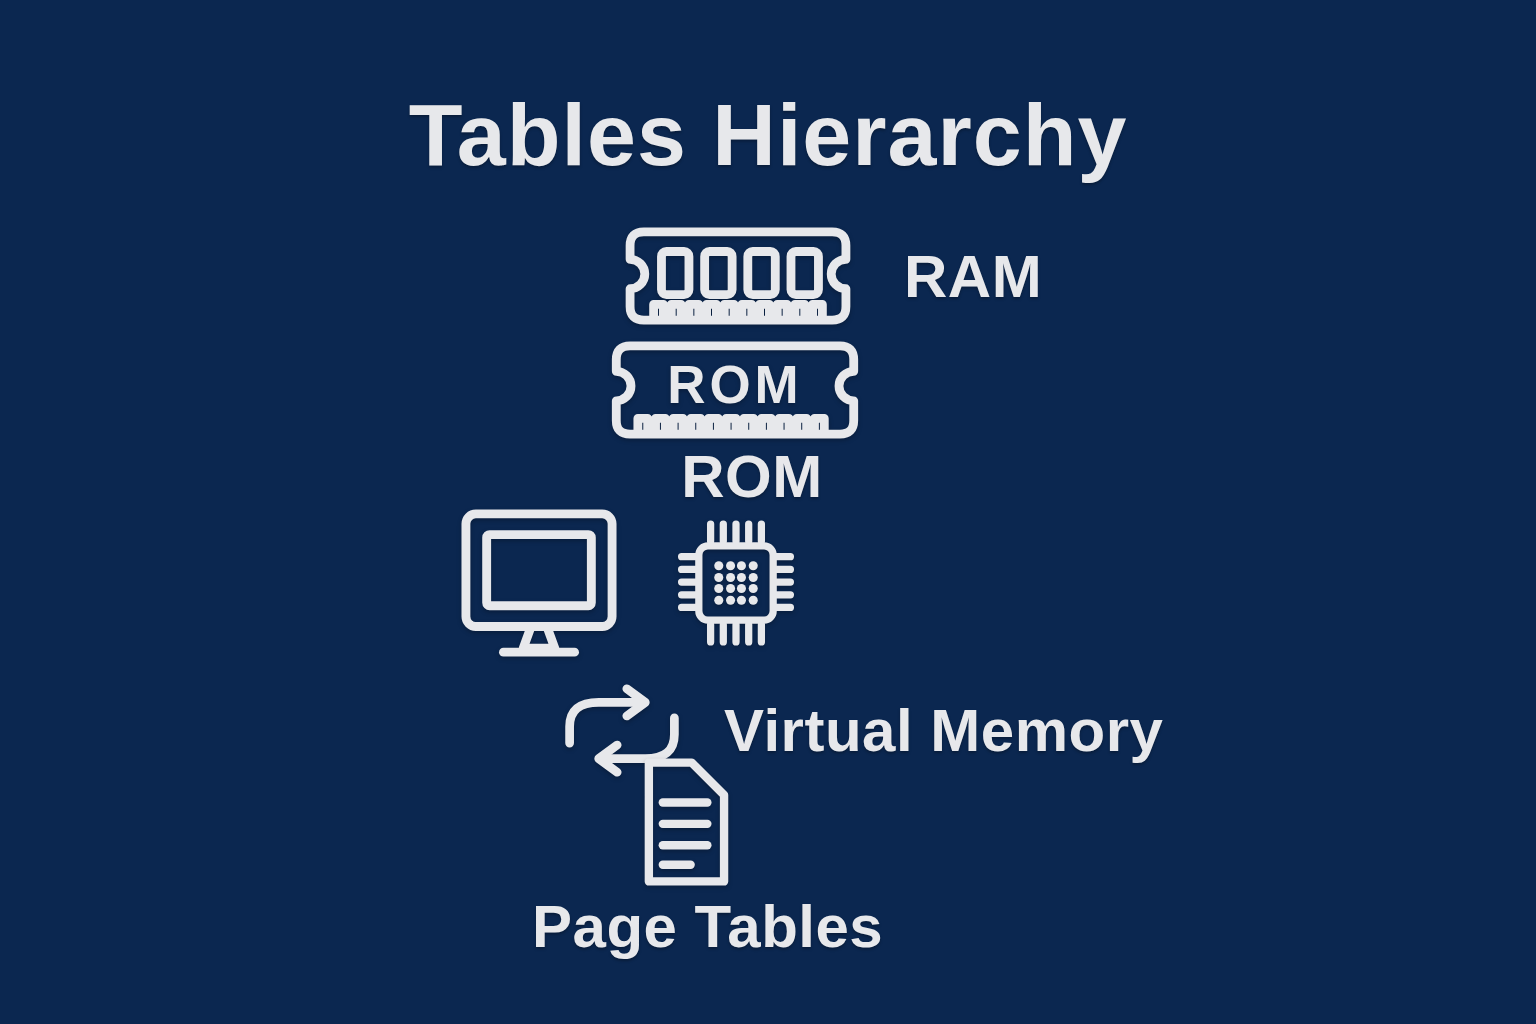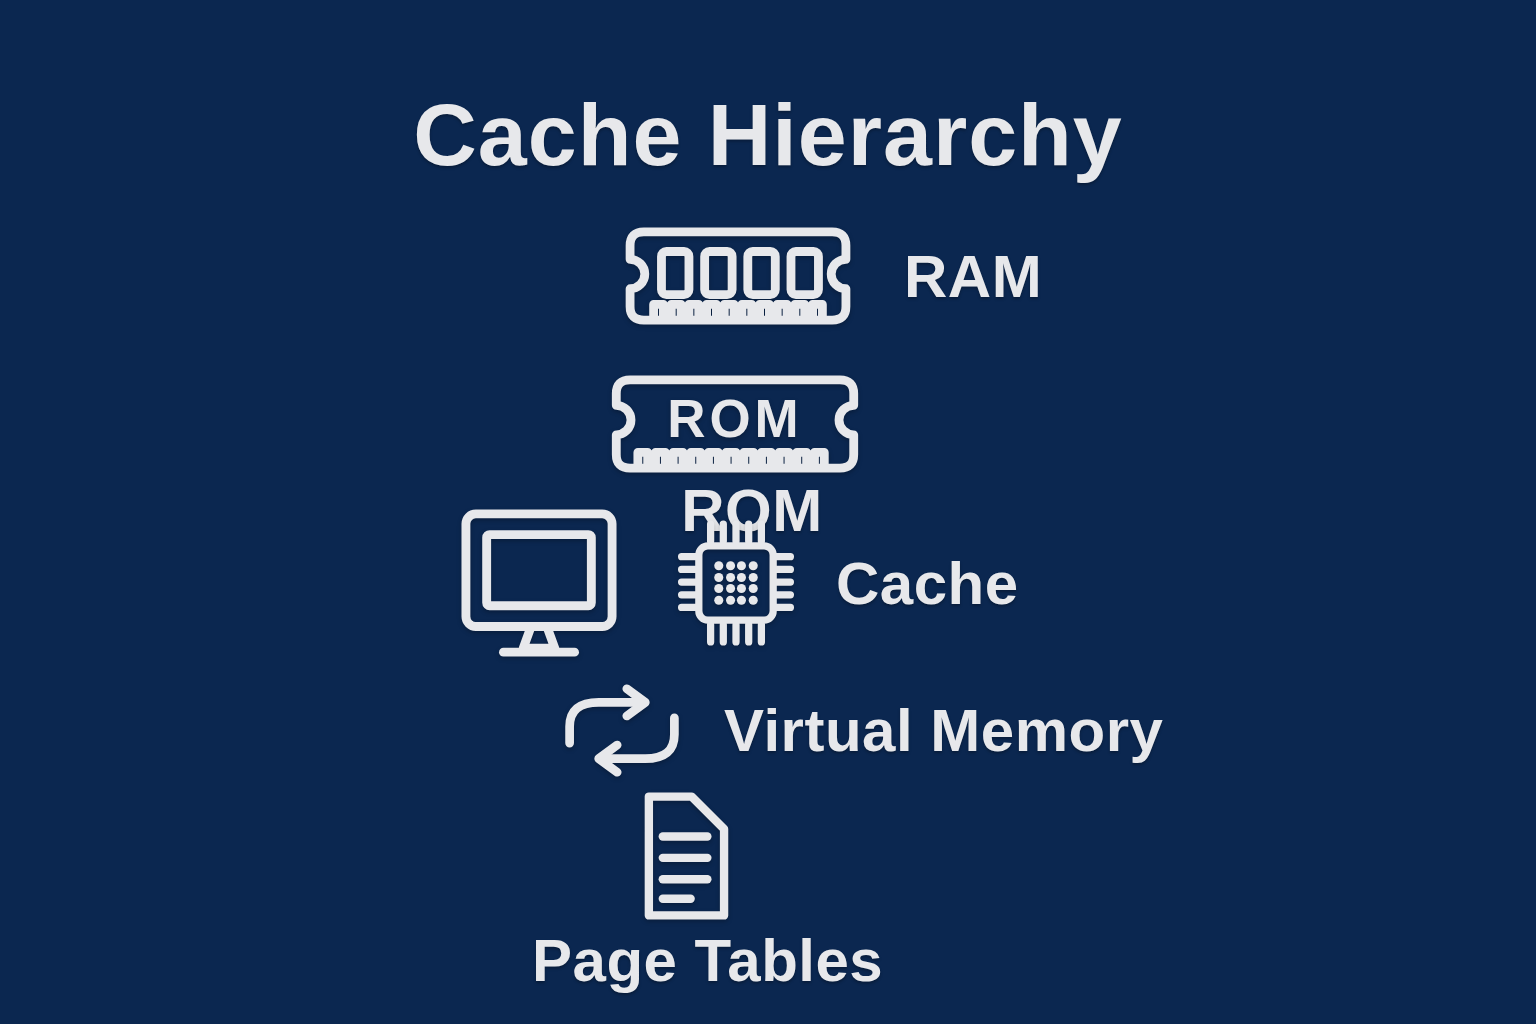--- a/index.html
+++ b/index.html
@@ -11,21 +11,21 @@
     color:var(--fg);
     overflow:hidden;
   }
   .stage { position:relative; width:1536px; height:1024px; background:var(--bg); }
   .title {
     position:absolute; top:84px; left:0; width:100%;
     text-align:center; font-size:88px; font-weight:700;
     letter-spacing:1px; color:var(--fg);
     text-shadow:0 2px 3px rgba(0,0,0,.28);
   }
-  .row { position:absolute; display:flex; align-items:center; }
+  .row { position:absolute; display:flex; align-items:center;justify-content:center; }
   .row-ram   { left:620px; top:224px; height:104px; }
   .row-rom   { left:606px; top:372px; height:104px;flex-direction:column; }
   .row-cache { left:456px; top:504px; height:158px; }
   .row-vm    { left:556px; top:682px; height:97px;  }
   .row-pt    { left:488px; top:786px; height:140px;flex-direction:column; }
   .icon { color:var(--fg); flex:0 0 auto; filter:drop-shadow(0 2px 2px rgba(0,0,0,.25)); }
   .label {
     font-size:60px; font-weight:600; letter-spacing:.5px;
     color:var(--fg); white-space:nowrap;
     text-shadow:0 2px 3px rgba(0,0,0,.28);
@@ -39,21 +39,21 @@
   .rom-text {
     font-family:"Liberation Sans","DejaVu Sans",sans-serif;
     font-weight:700; font-size:54px; letter-spacing:4px;
   }
 </style>
 </head>
 <body>
 
 <div class="stage">
 
-  <h1 class="title">Cache Hierarchy</h1>
+  <h1 class="title">Tables Hierarchy</h1>
 
   <div class="row row-ram">
     <svg class="icon" width="236" height="104" viewBox="0 0 240 106" fill="none" stroke="currentColor" stroke-width="9" stroke-linecap="round" stroke-linejoin="round">
       <path d="M24,8 H216 Q230,8 230,22 V36 A15,15 0 0 0 230,66 V84 Q230,98 216,98 H24 Q10,98 10,84 V66 A15,15 0 0 0 10,36 V22 Q10,8 24,8 Z"></path>
       <rect x="42" y="28" width="28" height="44" rx="5"></rect>
       <rect x="86" y="28" width="28" height="44" rx="5"></rect>
       <rect x="130" y="28" width="28" height="44" rx="5"></rect>
       <rect x="174" y="28" width="28" height="44" rx="5"></rect>
       <path d="M34,97 V82 H44 V97 M52,97 V82 H62 V97 M70,97 V82 H80 V97 M88,97 V82 H98 V97 M106,97 V82 H116 V97 M124,97 V82 H134 V97 M142,97 V82 H152 V97 M160,97 V82 H170 V97 M178,97 V82 H188 V97 M196,97 V82 H206 V97"></path>
     </svg>
@@ -94,21 +94,20 @@
         <circle cx="56" cy="86" r="5"></circle>
           <circle cx="69" cy="86" r="5"></circle>
           <circle cx="81" cy="86" r="5"></circle>
           <circle cx="94" cy="86" r="5"></circle>
         <circle cx="56" cy="99" r="5"></circle>
           <circle cx="69" cy="99" r="5"></circle>
           <circle cx="81" cy="99" r="5"></circle>
           <circle cx="94" cy="99" r="5"></circle>
       </g>
     </svg>
-    <span class="label">Cache</span>
   </div>
 
   <div class="row row-vm">
     <svg class="icon" width="132" height="97" viewBox="0 0 136 100" fill="none" stroke="currentColor" stroke-width="9" stroke-linecap="round" stroke-linejoin="round">
       <path d="M14,63 V46 Q14,21 44,21 H86"></path>
       <path d="M73,7 L92,21 L73,35"></path>
       <path d="M122,37 V54 Q122,79 92,79 H50"></path>
       <path d="M63,65 L44,79 L63,93"></path>
     </svg>
     <span class="label">Virtual Memory</span>

